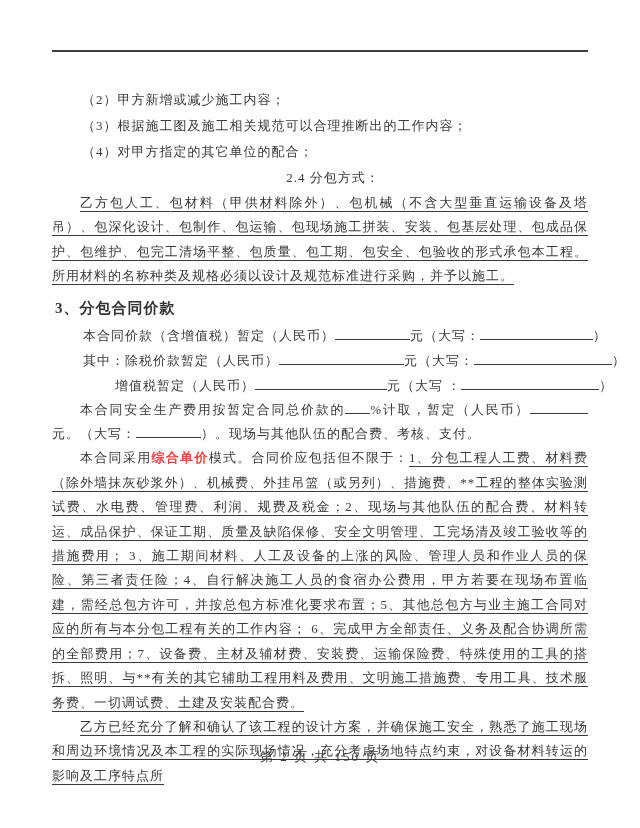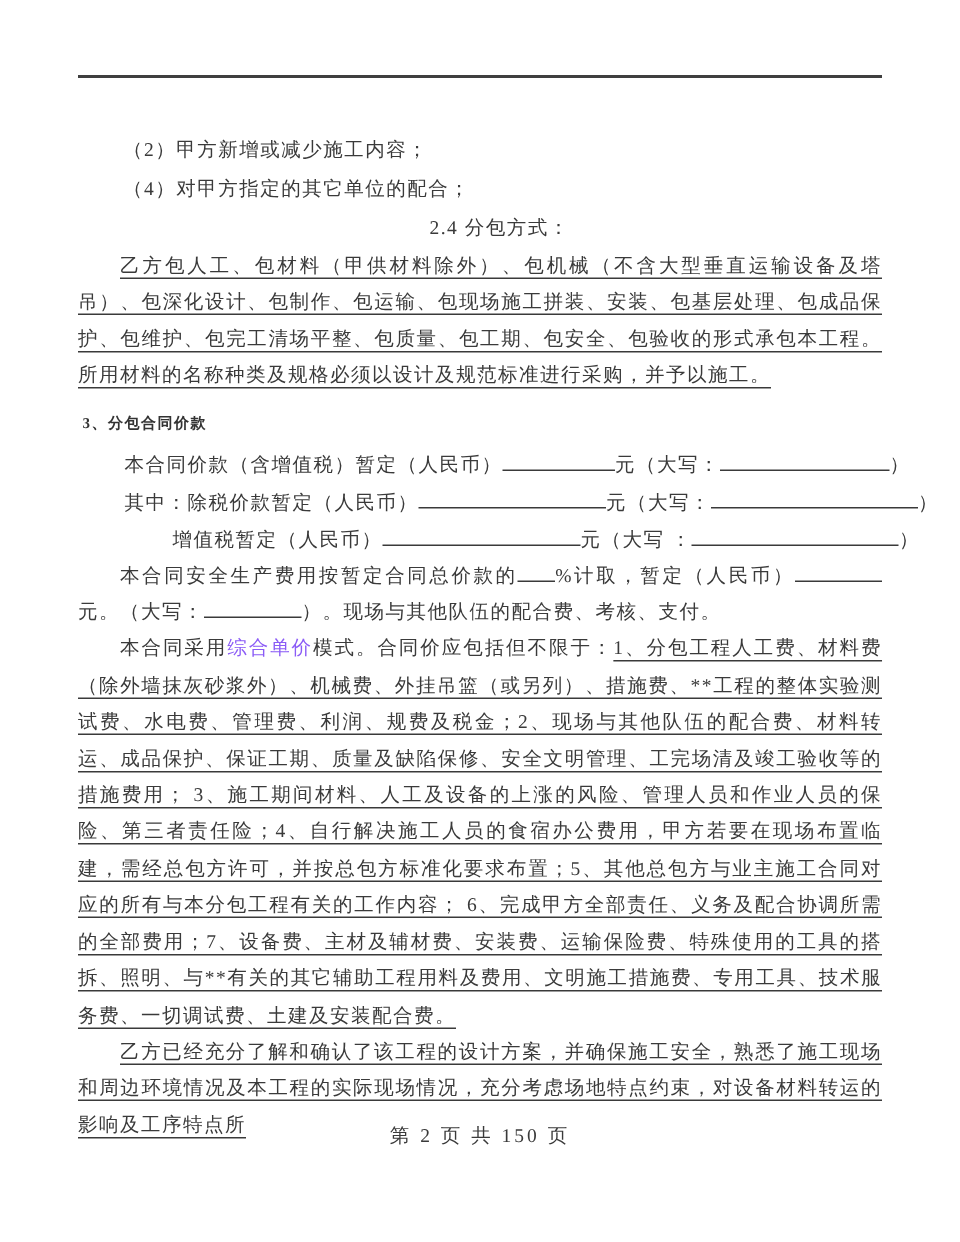--- a/index.html
+++ b/index.html
@@ -37,21 +37,21 @@
     text-align:center;
   }
   .para{text-indent:28px;}
   .u{
     text-decoration:underline;
     text-decoration-thickness:1px;
     text-underline-offset:4px;
   }
   h2.sec-title{
     margin:7px 0 2px 0;
-    font-size:10px;
+    font-size:15px;
     font-weight:bold;
     letter-spacing:1px;
     line-height:25px;
     text-indent:3px;
     color:#333333;
   }
   .price-line{
     line-height:25px;
     white-space:nowrap;
     text-align:center;
@@ -62,22 +62,22 @@
   .bl{
     display:inline-block;
     border-bottom:1.5px solid #3a3a3a;
     height:13px;
     vertical-align:baseline;
   }
   .w75{width:75px;} .w115{width:113px;} .w128{width:125px;}
   .w135{width:132px;} .w140{width:138px;} .w42{width:42px;}
   .w25{width:25px;} .w58{width:58px;} .w65{width:65px;}
   .hl{
-    color:#8b5cf6;
-    font-weight:normal;
+    color:#ef4444;
+    font-weight:bold;
   }
   .footer{
     position:absolute;
     left:0;top:748px;
     width:100%;
     text-align:center;
     font-size:13px;
     letter-spacing:2px;
     color:#3a3a3a;
   }
@@ -85,20 +85,21 @@
 </head>
 <body>
 
 <div class="page">
 
   <div class="header-rule"></div>
 
   <div class="content">
 
     <p class="clause first">（2）甲方新增或减少施工内容；</p>
+    <p class="clause">（3）根据施工图及施工相关规范可以合理推断出的工作内容；</p>
     <p class="clause">（4）对甲方指定的其它单位的配合；</p>
     <p class="clause-num">2.4 分包方式：</p>
 
     <p class="para"><span class="u">乙方包人工、包材料（甲供材料除外）、包机械（不含大型垂直运输设备及塔吊）、包深化设计、包制作、包运输、包现场施工拼装、安装、包基层处理、包成品保护、包维护、包完工清场平整、包质量、包工期、包安全、包验收的形式承包本工程。所用材料的名称种类及规格必须以设计及规范标准进行采购，并予以施工。</span></p>
 
     <h2 class="sec-title">3、分包合同价款</h2>
 
     <p class="price-line"><span>本合同价款（含增值税）暂定（人民币）</span><span class="bl w75"></span><span>元（大写：</span><span class="bl w115"></span><span>）</span></p>
 
     <p class="price-line"><span>其中：除税价款暂定（人民币）</span><span class="bl w128"></span><span>元（大写：</span><span class="bl w140"></span><span>）</span></p>

